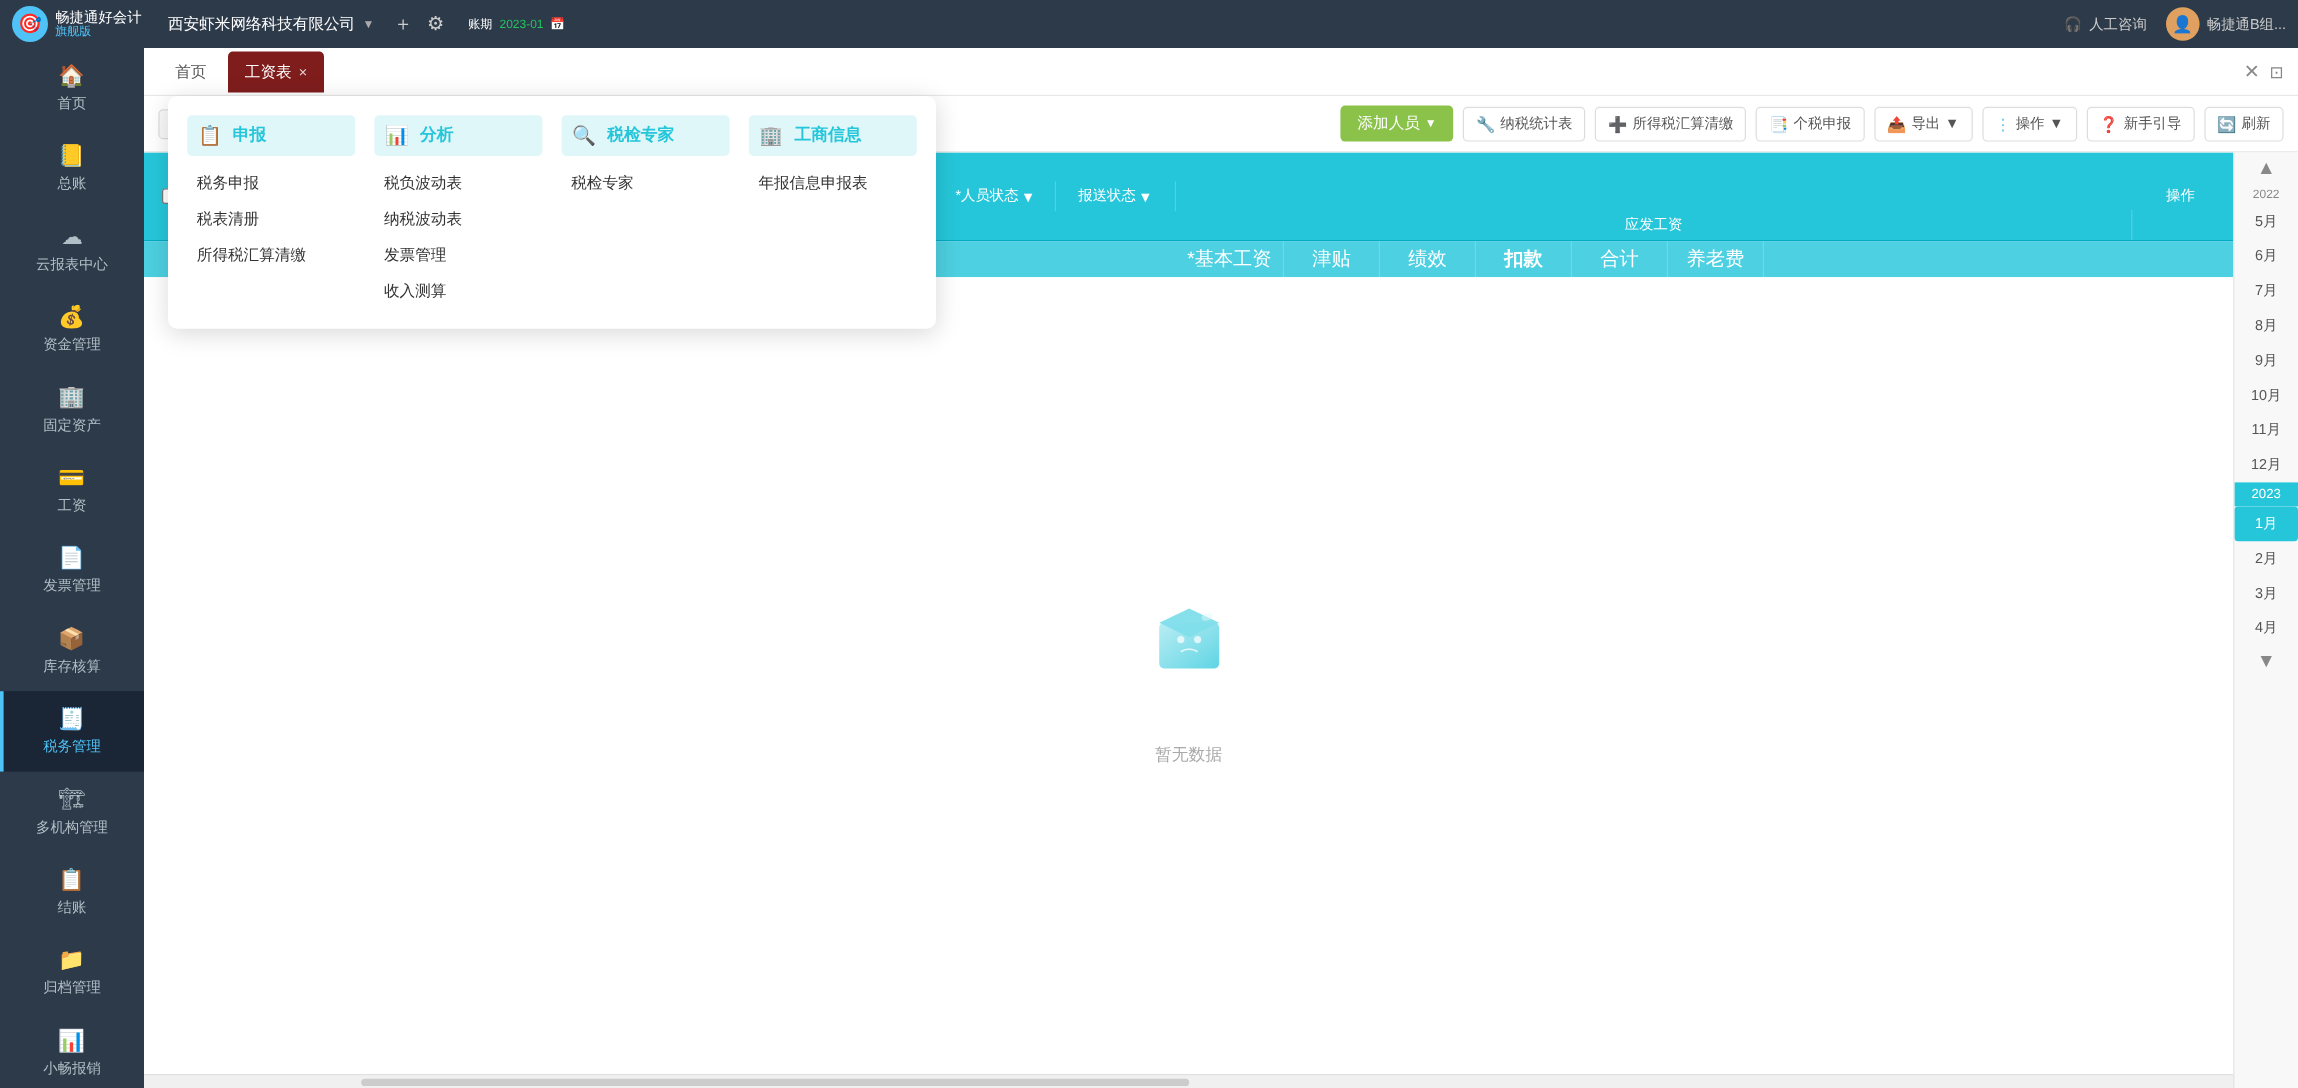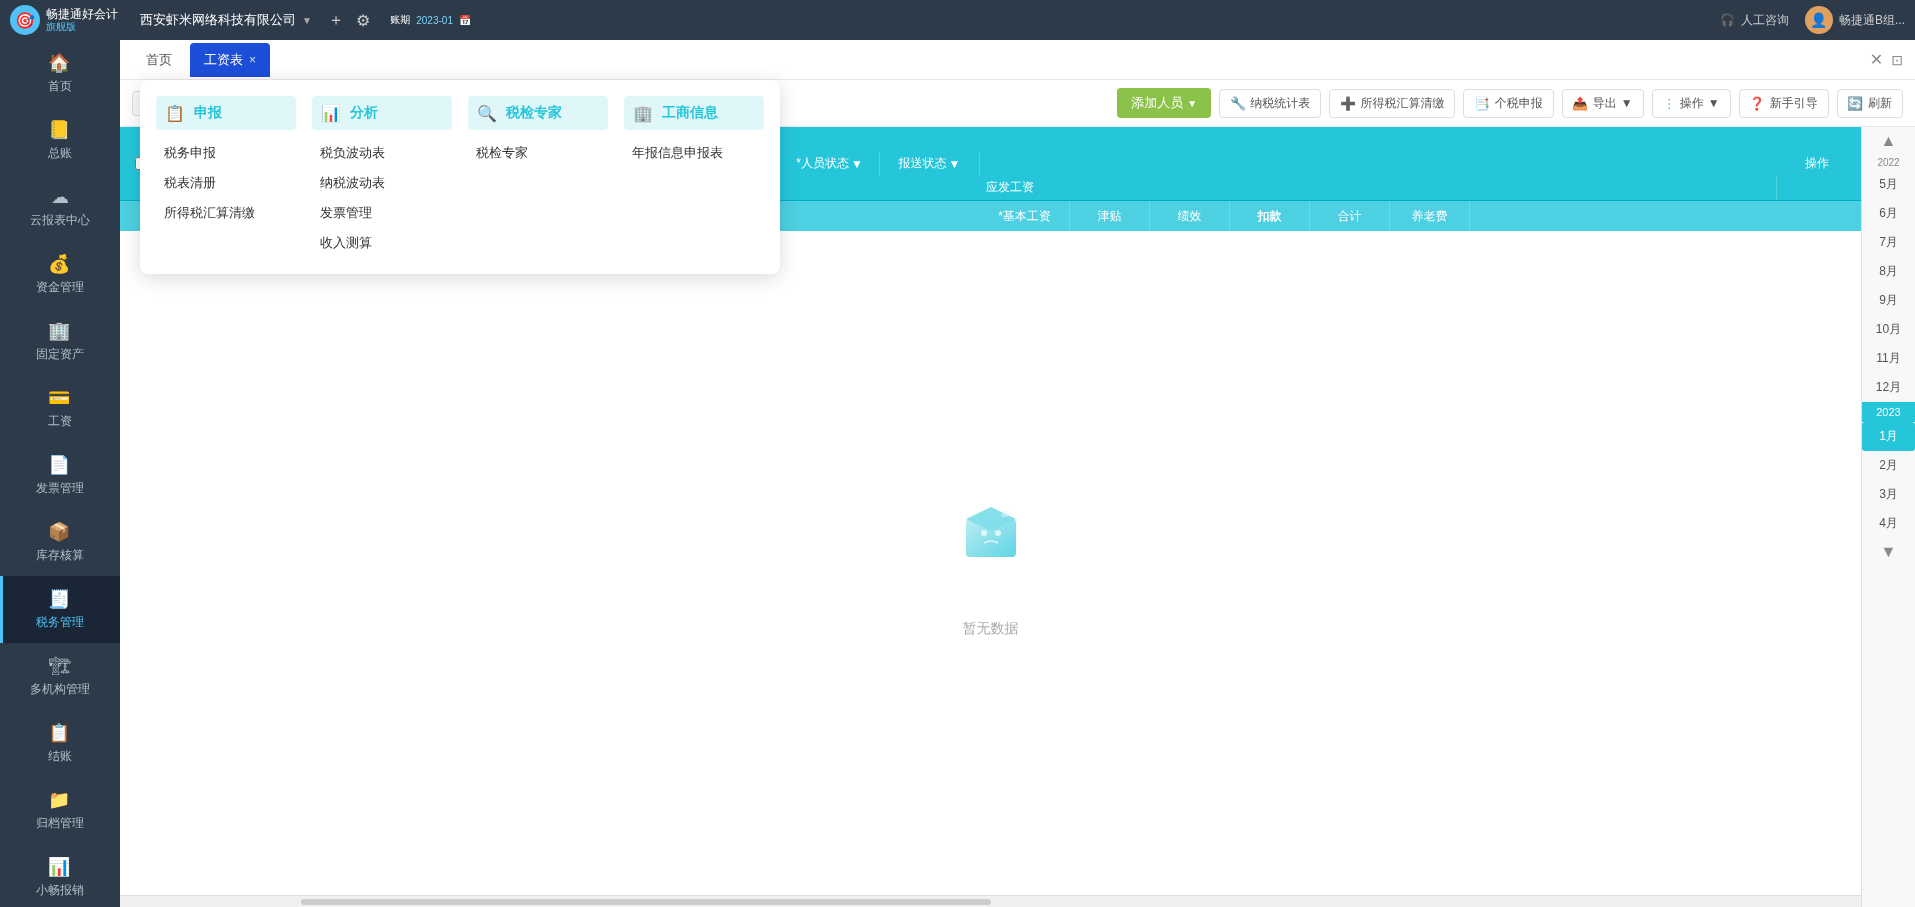--- a/index.html
+++ b/index.html
@@ -60,21 +60,21 @@
       font-size: 16px;
     }
     .period-info {
       display: flex;
       align-items: center;
       color: #fff;
       font-size: 10px;
       margin-left: 20px;
       gap: 6px;
     }
-    .period-info .period-value { color: #7dd3fc; }
+    .period-info .period-value { color: #22c55e; }
     .period-info .calendar-icon { color: #4fc3f7; cursor: pointer; }
     .header-right {
       margin-left: auto;
       display: flex;
       align-items: center;
       gap: 16px;
       color: #ccc;
       font-size: 12px;
     }
     .header-right .user-area {
@@ -154,21 +154,21 @@
       padding: 8px 14px;
       font-size: 13px;
       cursor: pointer;
       color: #333;
       border-radius: 4px 4px 0 0;
       display: flex;
       align-items: center;
       gap: 6px;
     }
     .tab-item.active {
-      background: #1d4ed8;
+      background: #7f1d1d;
       color: #fff;
     }
     .tab-item .tab-close { font-size: 12px; cursor: pointer; color: rgba(255,255,255,0.8); }
     .tab-item.home { color: #555; background: none; }
 
     
     .toolbar-area {
       background: #fff;
       padding: 8px 12px;
       display: flex;
@@ -232,21 +232,21 @@
       color: #fff;
       font-size: 12px;
       border-bottom: 1px solid #00acc1;
     }
     .table-header-sub {
       background: #4dd0e1;
       display: flex;
       min-height: 30px;
       padding: 0 4px;
       color: #fff;
-      font-size: 12px;
+      font-size: 16px;
     }
     .th-cell {
       display: flex;
       align-items: center;
       justify-content: center;
       padding: 4px 6px;
       text-align: center;
       border-right: 1px solid rgba(255,255,255,0.2);
     }
     .th-cell:last-child { border-right: none; }
@@ -568,21 +568,21 @@
           <div class="th-cell col-idno">*证据号码</div>
           <div class="th-cell col-region">国籍（地区）</div>
           <div class="th-cell col-status">
             <span>*人员状态</span>
             <span style="margin-left:2px;">▼</span>
           </div>
           <div class="th-cell col-report">
             <span>报送状态</span>
             <span style="margin-left:2px;">▼</span>
           </div>
-          <div class="th-cell" style="flex:1; justify-content:flex-start;margin-top:48px;">
+          <div class="th-cell" style="flex:1; justify-content:center;margin-top:48px;">
             <span>应发工资</span>
           </div>
           <div class="th-cell col-op">操作</div>
         </div>
 
         <div class="table-header-sub">
           <div style="width:36px; min-width:36px;"></div>
           <div style="width:80px; min-width:80px;"></div>
           <div style="width:100px; min-width:100px;"></div>
           <div style="width:100px; min-width:100px;"></div>

